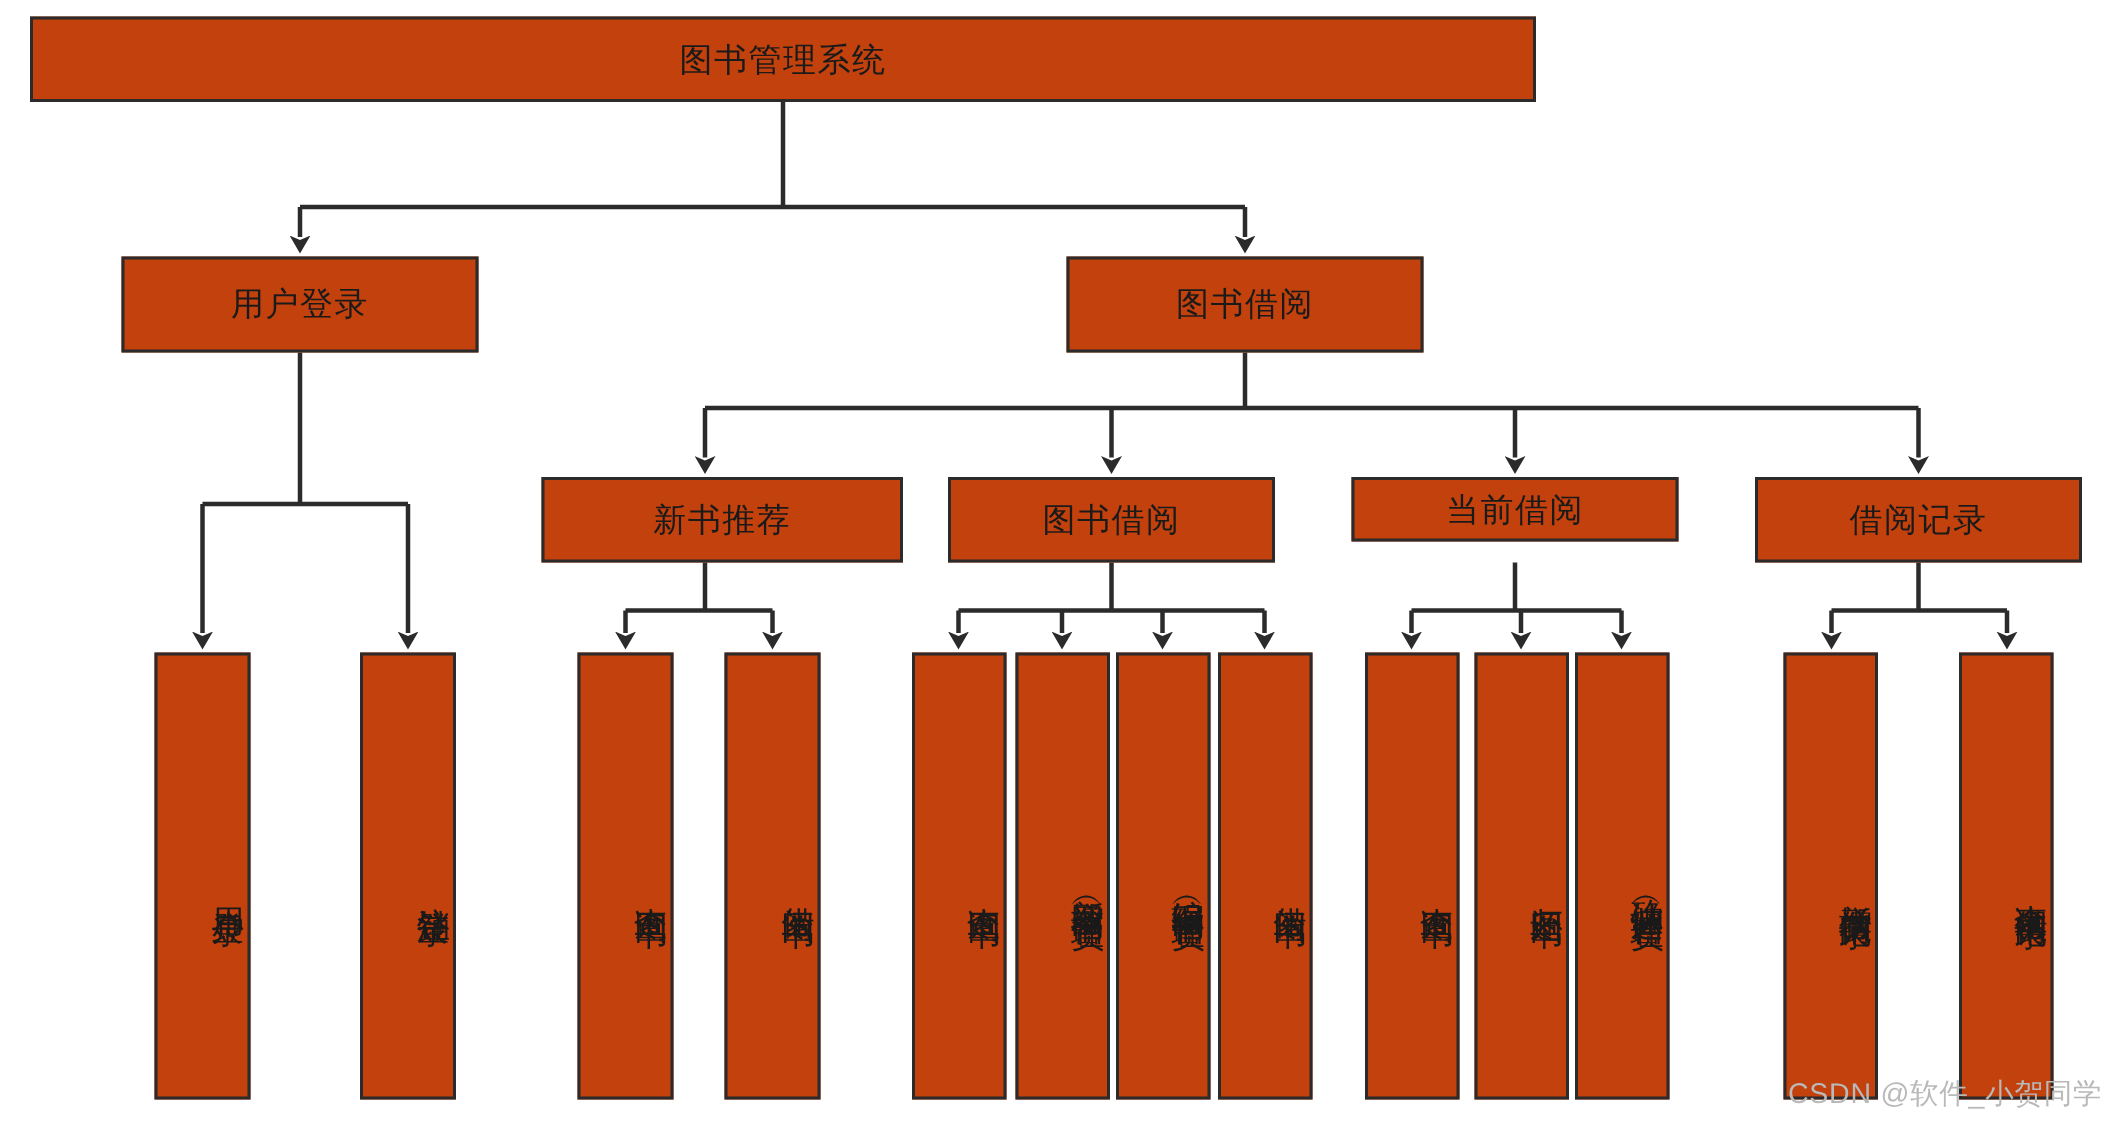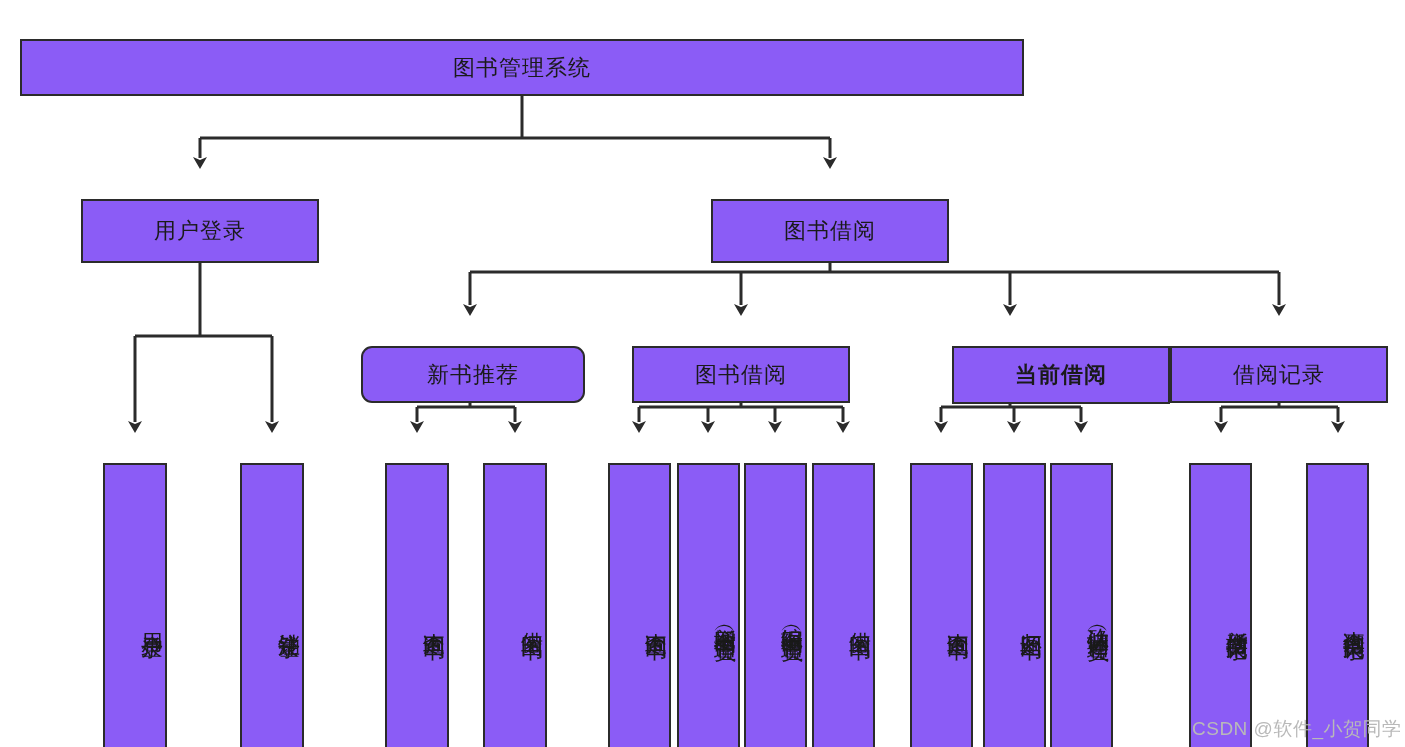--- a/index.html
+++ b/index.html
@@ -20,27 +20,26 @@
     left: 0;
     top: 0;
     width: 1405px;
     height: 747px;
     pointer-events: none;
   }
   .node {
     position: absolute;
     box-sizing: border-box;
     border: 2.5px solid #2b2b2b;
-    background: #8b5cf6;
+    background: #c2410c;
     display: flex;
     align-items: center;
     justify-content: center;
     color: #1a1a1a;
     line-height: 1.18;
-    margin-top: 28px;
   }
   .node.h {
     font-size: 22px;
     letter-spacing: 1px;
   }
   .node.v {
     font-size: 22px;
     letter-spacing: 1px;
     writing-mode: vertical-rl;
     text-orientation: upright;
@@ -121,27 +120,27 @@
     <span>图书管理系统</span>
   </div>
 
   <div class="node h" style="left:81px; top:171px; width:238px; height:64px;">
     <span>用户登录</span>
   </div>
   <div class="node h" style="left:711px; top:171px; width:238px; height:64px;">
     <span>图书借阅</span>
   </div>
 
-  <div class="node h" style="left:361px; top:318px; width:224px; height:57px;border-radius:11px;">
+  <div class="node h" style="left:361px; top:318px; width:241px; height:57px;">
     <span>新书推荐</span>
   </div>
   <div class="node h" style="left:632px; top:318px; width:218px; height:57px;">
     <span>图书借阅</span>
   </div>
-  <div class="node h" style="left:952px; top:318px; width:218px; height:58px;font-weight:bold;">
+  <div class="node h" style="left:901px; top:318px; width:218px; height:43px;">
     <span>当前借阅</span>
   </div>
   <div class="node h" style="left:1170px; top:318px; width:218px; height:57px;">
     <span>借阅记录</span>
   </div>
 
   <div class="node v" style="left:103px; top:435px; width:64px; height:298px;">
     <span class="vtext">用户登录</span>
   </div>
   <div class="node v" style="left:240px; top:435px; width:64px; height:298px;">

